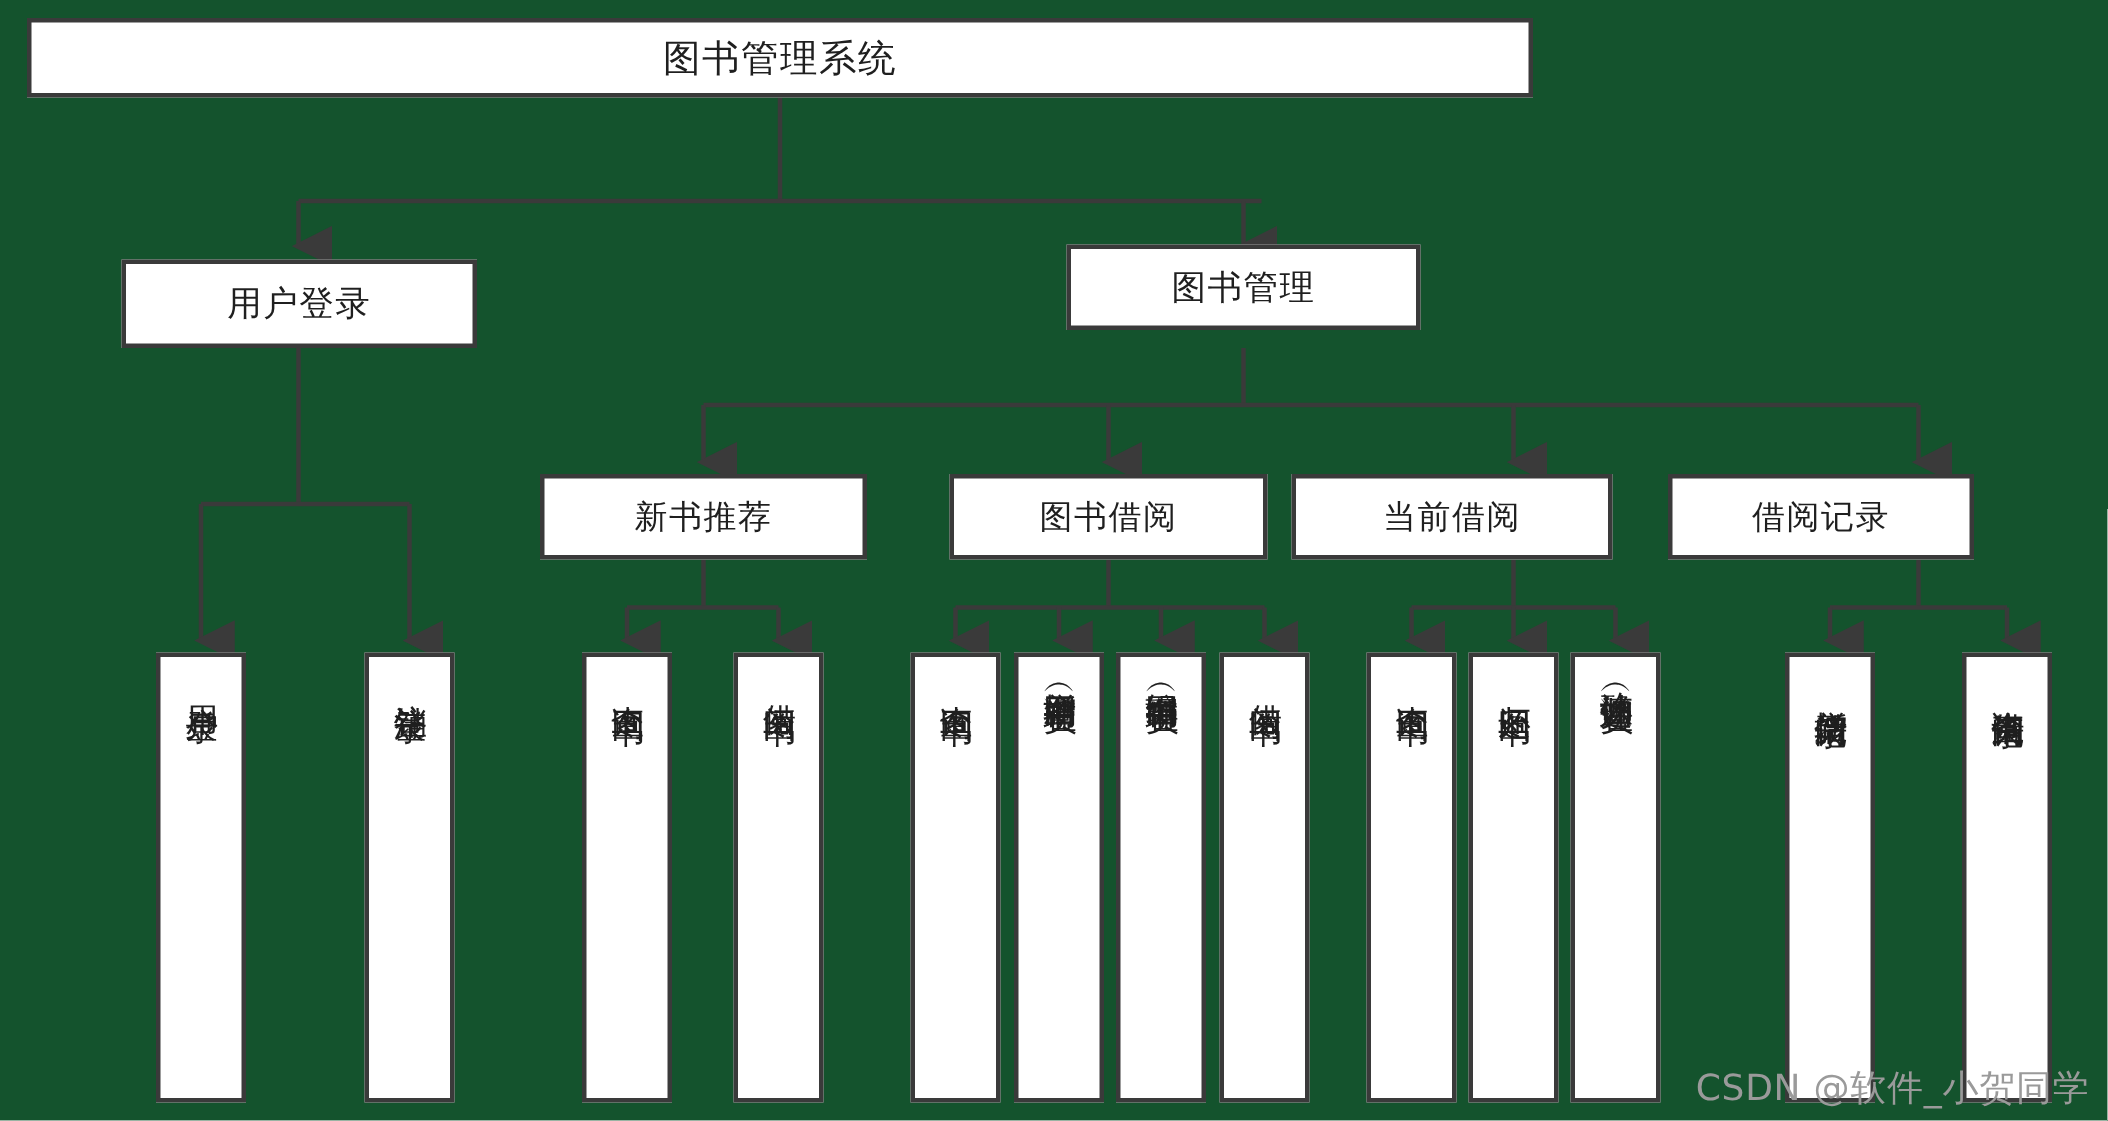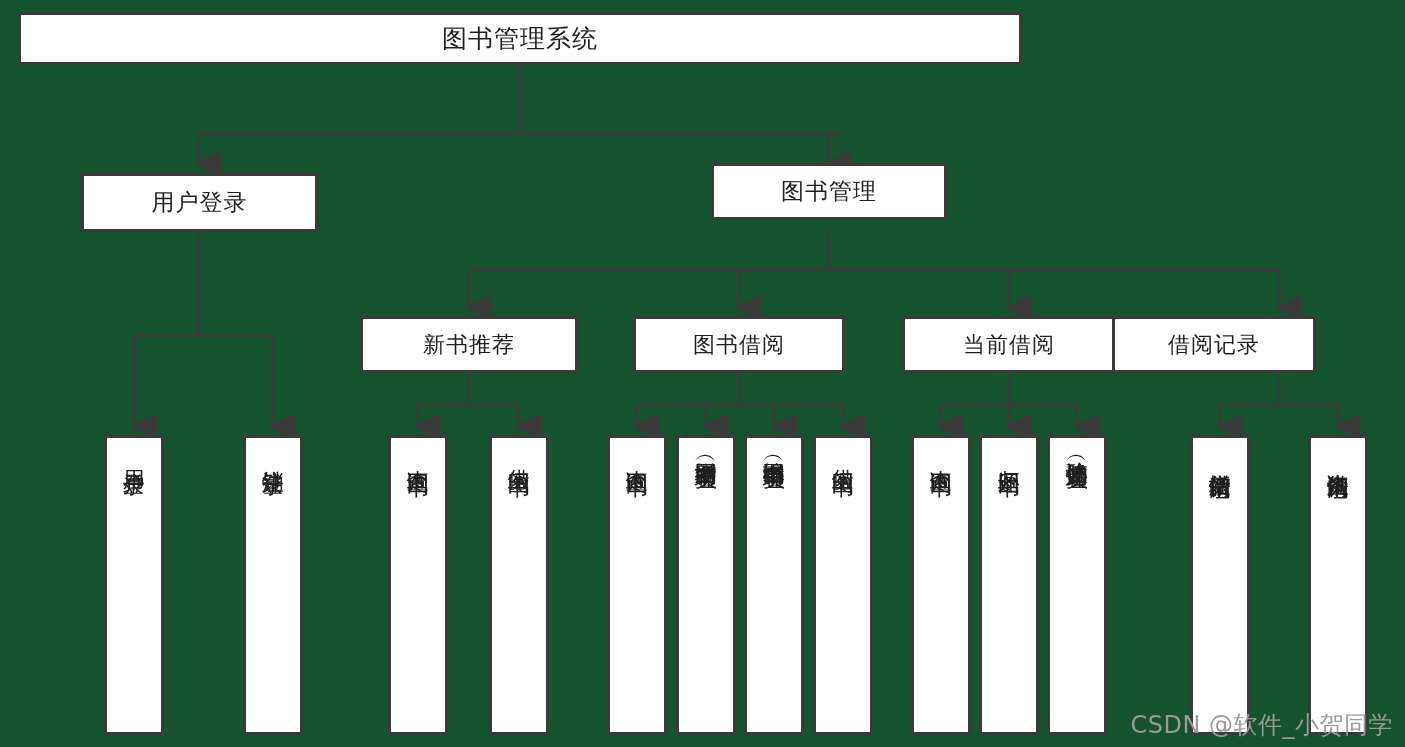--- a/index.html
+++ b/index.html
@@ -140,21 +140,21 @@
   </div>
 
   <div class="node node-l2" style="left:360px; top:316px; width:218px; height:57px;">
     <span>新书推荐</span>
   </div>
 
   <div class="node node-l2" style="left:633px; top:316px; width:212px; height:57px;align-items:center;">
     <span>图书借阅</span>
   </div>
 
-  <div class="node node-l2" style="left:902px; top:316px; width:214px; height:57px;">
+  <div class="node node-l2" style="left:861px; top:316px; width:214px; height:57px;">
     <span>当前借阅</span>
   </div>
 
   <div class="node node-l2" style="left:1112px; top:316px; width:204px; height:57px;">
     <span>借阅记录</span>
   </div>
 
   <div class="node node-leaf" style="left:104px; top:435px; width:60px; height:300px;">
     <span class="vtext">用户登录</span>
   </div>

